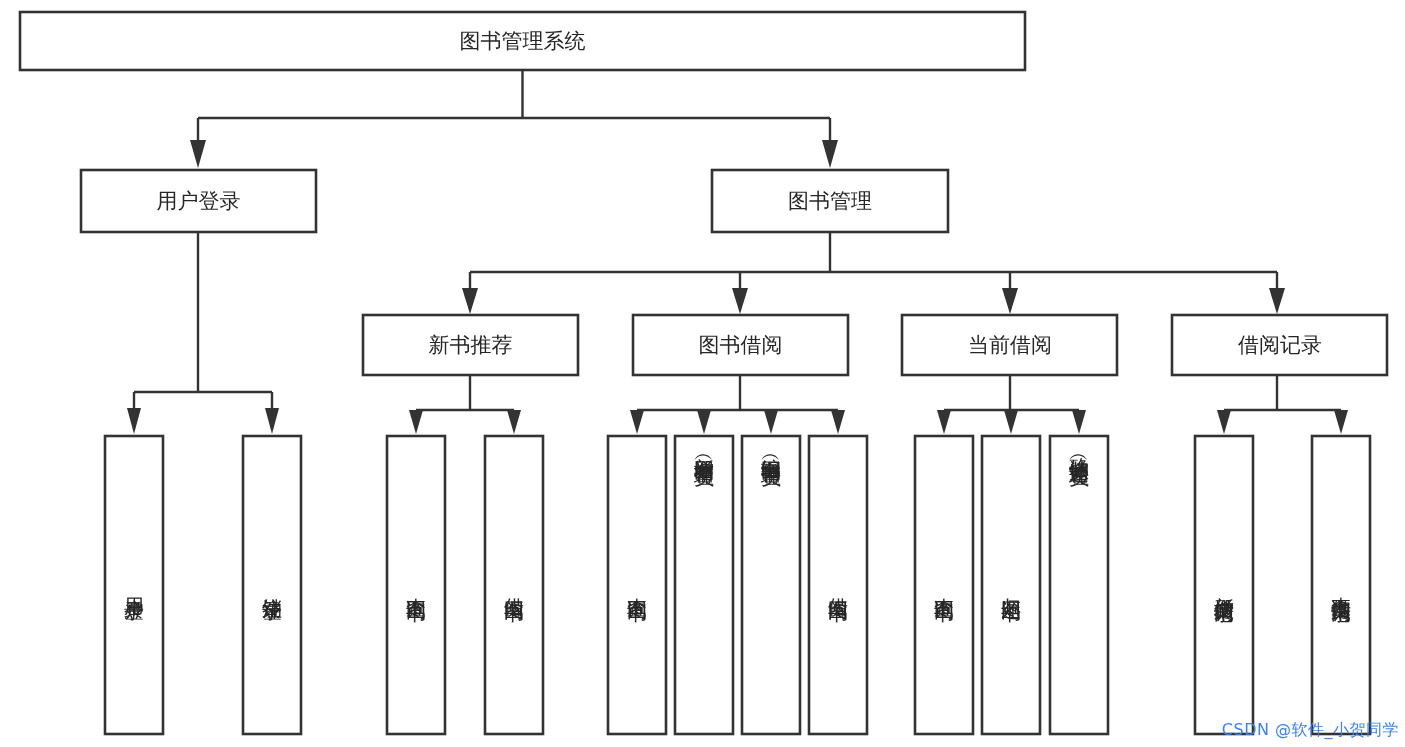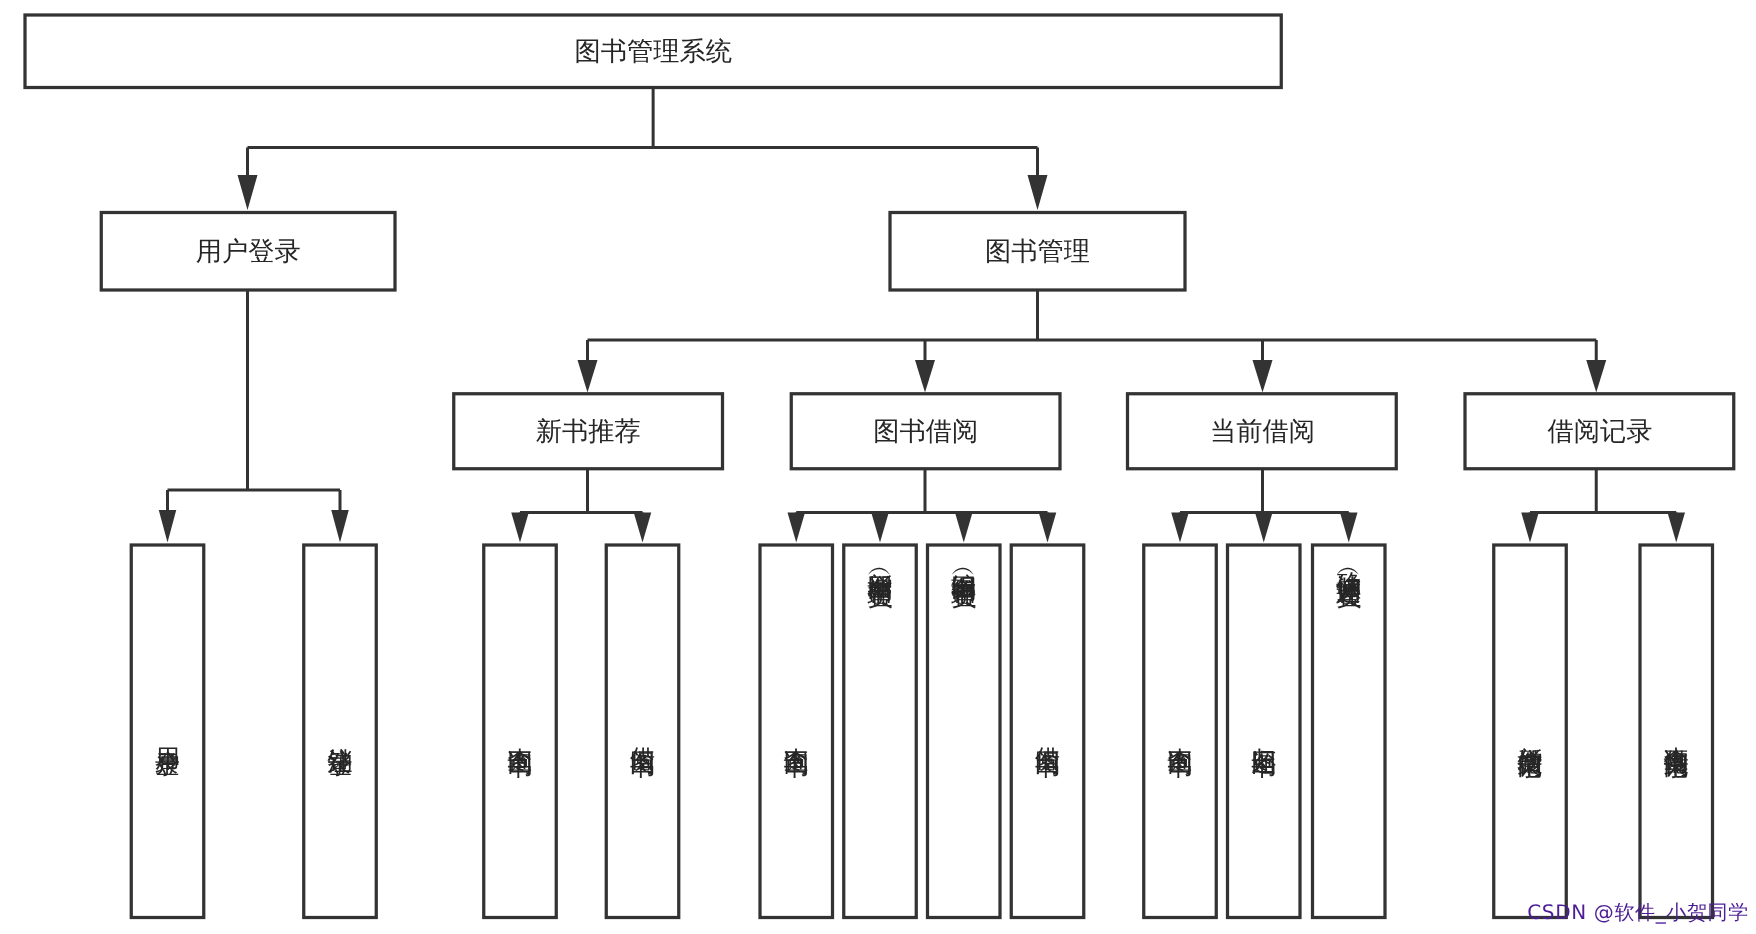--- a/index.html
+++ b/index.html
@@ -66,21 +66,21 @@
     color: #262626;
     white-space: nowrap;
     text-align: center;
   }
   .watermark {
     position: absolute;
     right: 6px;
     bottom: 6px;
     font-family: "DejaVu Sans", "Liberation Sans", sans-serif;
     font-size: 16px;
-    color: #4c1d95;
+    color: #3b82f6;
     letter-spacing: 0.5px;
     white-space: nowrap;
   }
 </style>
 </head>
 <body>
 
 <div id="diagram-root">
 
   <svg class="diagram-canvas" viewBox="0 0 1405 747">

